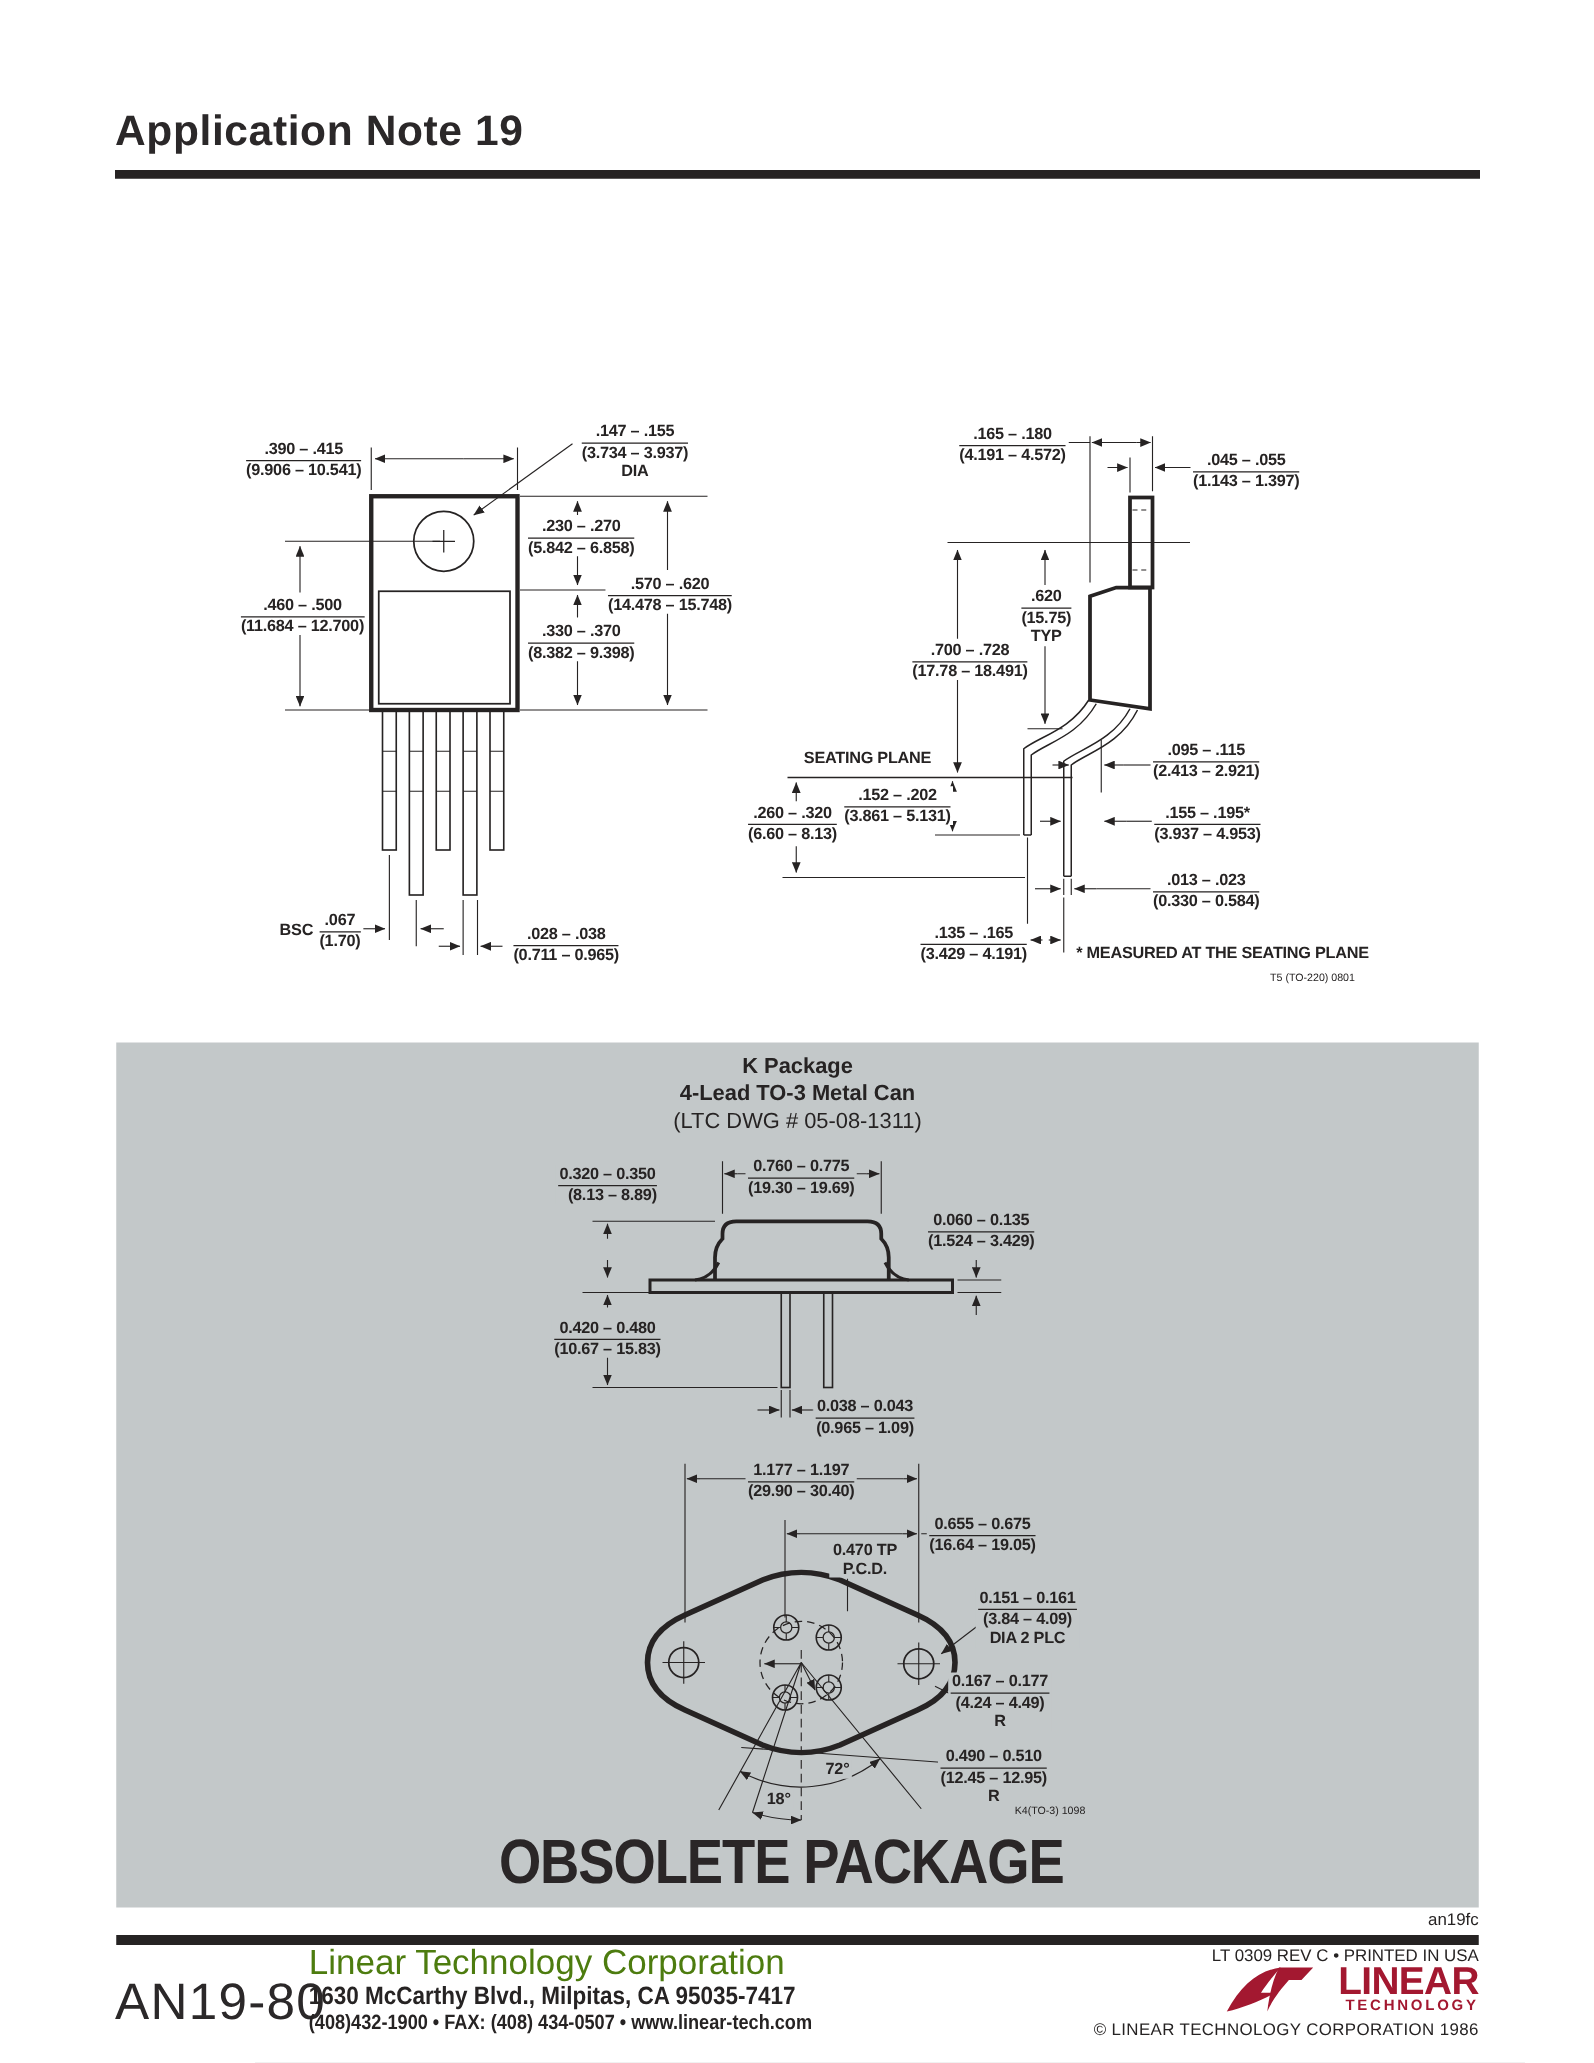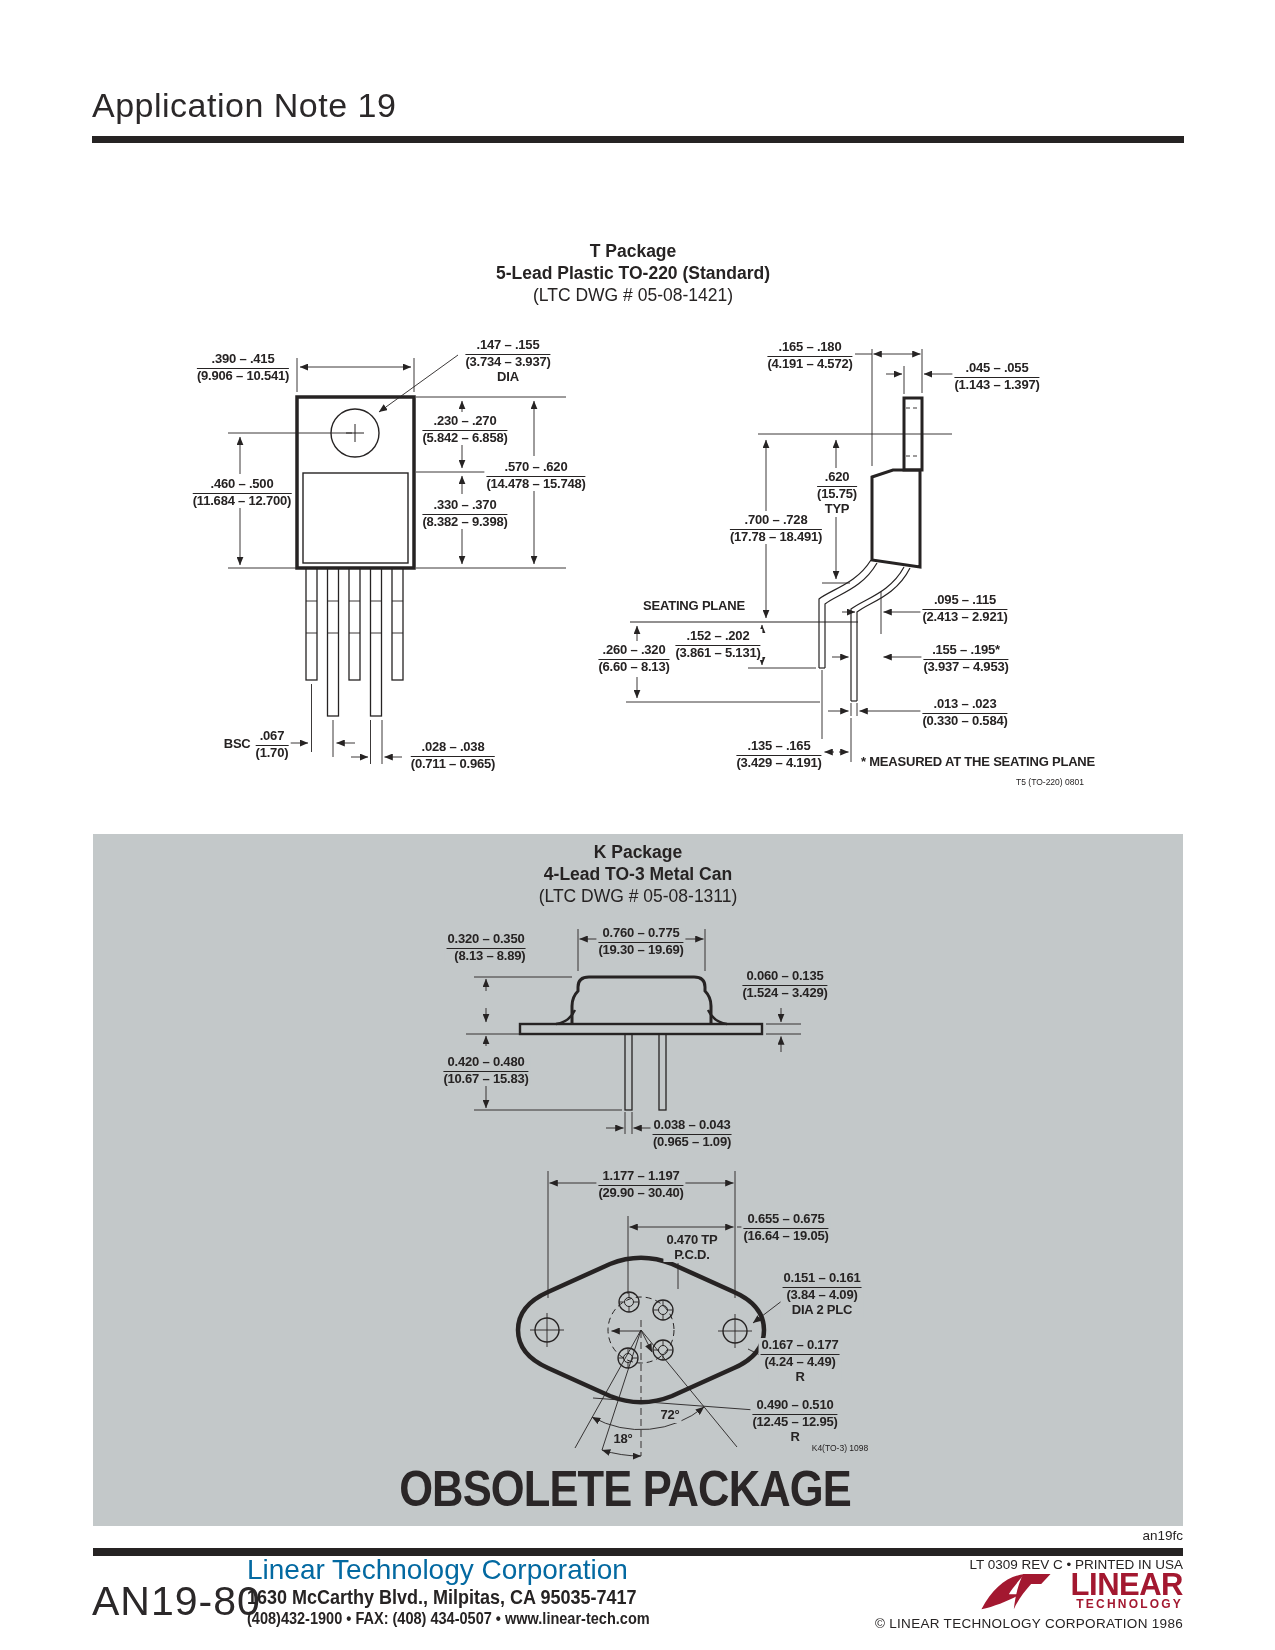--- a/index.html
+++ b/index.html
@@ -1,19 +1,19 @@
 <!DOCTYPE html>
 <html style="--panel: #c3c8c9; --logored: #A31830;"><head>
 <meta charset="utf-8">
 <style>
   html,body{margin:0;padding:0;background:#e8e8e8;}
   .page{position:relative;width:1275px;height:1650px;background:#ffffff;overflow:hidden;
         font-family:"Liberation Sans",sans-serif;color:#262323;}
   
-  .app-note-title{position:absolute;left:92px;top:86px;font-size:34px;letter-spacing:.5px;color:#2b2829;}
+  .app-note-title{position:absolute;left:92px;top:86px;font-size:34px;letter-spacing:.5px;color:#2b2829;font-weight:bold;}
   .title-rule{position:absolute;left:92px;top:136px;width:1092px;height:7px;background:#262323;}
   .section-title{position:absolute;left:90px;top:157px;font-size:32px;font-weight:800;letter-spacing:-.5px;color:#111;}
   
   .pkg-title{position:absolute;width:600px;text-align:center;font-size:17.5px;line-height:22px;font-weight:bold;}
   .pkg-title .pt3{font-weight:400;}
   .t-title{left:333px;top:240px;}
   .k-title{left:338px;top:841px;z-index:3;}
   
   .gray-panel{position:absolute;left:93px;top:834px;width:1090px;height:692px;background:var(--panel,#c3c8c9);z-index:0;}
   svg.drawing{position:absolute;z-index:1;}
@@ -26,43 +26,38 @@
   .dim .frac .v{padding:0 1px 1px;border-bottom:1.3px solid #262323;}
   .dim .frac.nobar .v{border-bottom:none;padding-bottom:0;}
   .dim .suffix{font-weight:bold;margin-top:1px;}
   .dim.code{font-weight:400;font-size:8.5px;letter-spacing:0;}
   .obsolete{position:absolute;left:625px;top:1460px;transform:translateX(-50%) scaleX(.87);transform-origin:center top;
             font-size:50px;font-weight:800;letter-spacing:-1px;color:#2a2627;z-index:3;white-space:nowrap;}
   .corner-code{position:absolute;right:92px;top:1528px;font-size:13.5px;}
   
   .footer-bar{position:absolute;left:93px;top:1548px;width:1090px;height:8px;background:#262323;}
   .page-id{position:absolute;left:92px;top:1578px;font-size:41px;letter-spacing:1px;color:#2b2829;}
-  .company{position:absolute;left:247px;top:1554px;font-size:28px;color:#0369a1;}
+  .company{position:absolute;left:247px;top:1554px;font-size:28px;color:#4d7c0f;}
   .address{position:absolute;left:247px;top:1586px;font-size:20px;font-weight:700;transform:scaleX(.9);transform-origin:left top;}
   .contacts{position:absolute;left:247px;top:1609px;font-size:16.5px;font-weight:700;transform:scaleX(.88);transform-origin:left top;}
   .print-code{position:absolute;right:92px;top:1557px;font-size:13.5px;}
   .copyright{position:absolute;right:92px;top:1616px;font-size:13.5px;letter-spacing:.3px;}
   .logo{position:absolute;right:92px;top:1570px;display:flex;align-items:flex-start;gap:19px;}
   .logo-text{display:flex;flex-direction:column;align-items:flex-end;}
   .logo-line1{font-size:31px;font-weight:800;letter-spacing:-.5px;line-height:30px;color:var(--logored,#A31830);}
   .logo-line2{font-size:12px;font-weight:700;letter-spacing:2.2px;margin-top:-3px;color:var(--logored,#A31830);}
 </style>
 </head>
 <body>
 
 <div class="page">
 
   <div class="app-note-title">Application Note 19</div>
   <div class="title-rule"></div>
 
-  <div class="pkg-title t-title">
-    <div class="pt1">T Package</div>
-    <div class="pt2">5-Lead Plastic TO-220 (Standard)</div>
-    <div class="pt3">(LTC DWG # 05-08-1421)</div>
-  </div>
 
   <svg class="drawing" style="left:90px;top:300px;width:1100px;height:500px" viewBox="90 300 1100 500">
     <defs>
       <marker id="arrT" markerUnits="userSpaceOnUse" markerWidth="9" markerHeight="7" refX="8.3" refY="3.5" orient="auto-start-reverse">
         <path d="M0 0 L8.5 3.5 L0 7 Z" fill="#262323"></path>
       </marker>
     </defs>
     <g fill="none" stroke="#262323" stroke-width="1">
       <g>
         <rect x="297" y="397" width="117" height="171" stroke-width="3.5"></rect>

